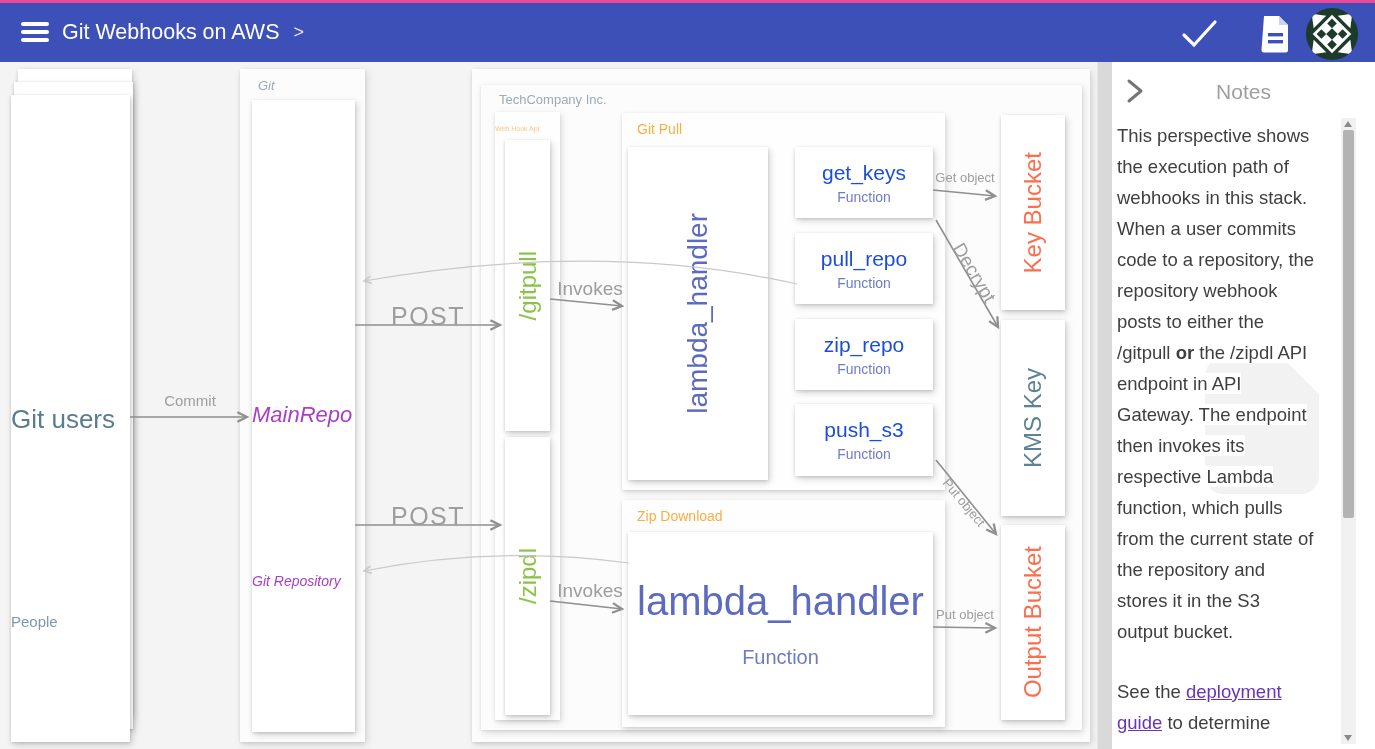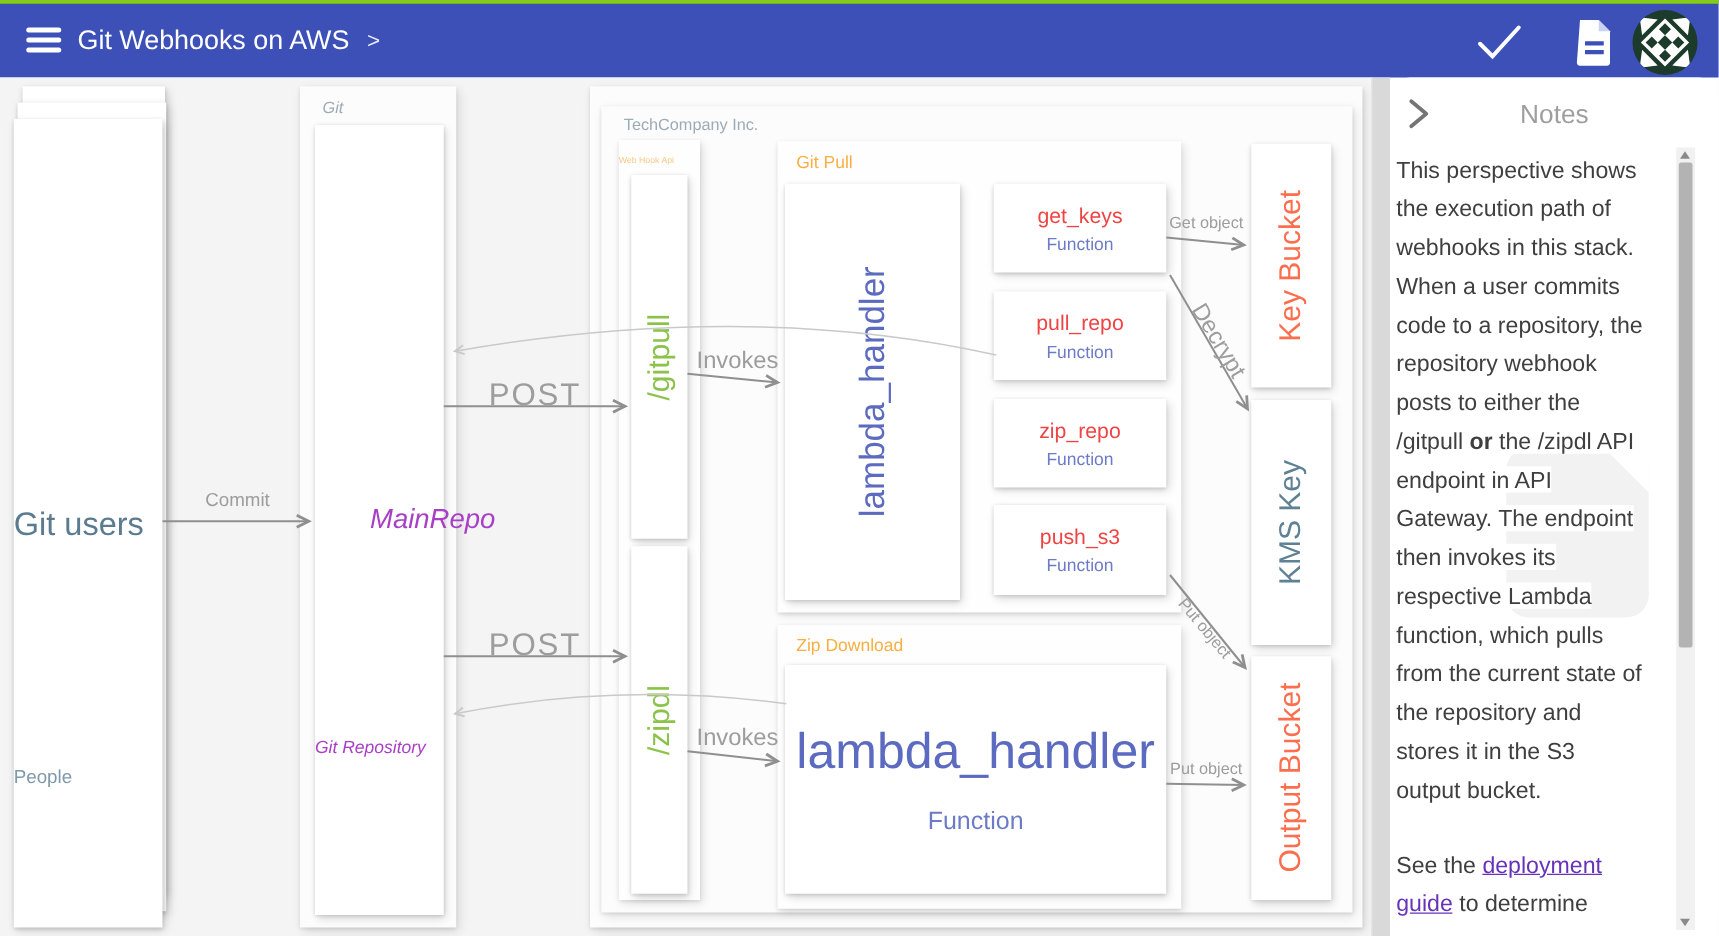--- a/index.html
+++ b/index.html
@@ -1,55 +1,55 @@
 <!DOCTYPE html>
 <html><head>
 <meta charset="utf-8">
 <style>
   html,body{margin:0;padding:0;}
   body{width:1375px;height:749px;overflow:hidden;font-family:"Liberation Sans",sans-serif;background:#fff;}
   .app{position:relative;width:1375px;height:749px;}
 
   
-  .hdr{position:absolute;left:0;top:0;width:1375px;height:62px;background:#3c50b7;border-top:3px solid #84cc16;box-sizing:border-box;}
+  .hdr{position:absolute;left:0;top:0;width:1375px;height:62px;background:#3c50b7;border-top:3px solid #ec4899;box-sizing:border-box;}
   .hamb{position:absolute;left:21px;top:19px;width:28px;height:22px;cursor:pointer;}
   .hamb span{display:block;width:28px;height:3.5px;background:#fff;border-radius:2px;margin-bottom:4.5px;}
   .hdr-title{position:absolute;left:62px;top:0;height:59px;display:flex;align-items:center;color:#fff;font-size:21.5px;white-space:pre;}
   .hdr-title .sep{margin:0 14px;font-size:18px;color:#e8ebff;}
   .hicon{position:absolute;top:0;cursor:pointer;}
   .icon-check{left:1181px;top:16px;}
   .icon-doc{left:1260px;top:11px;}
   .icon-avatar{left:1305px;top:4px;width:54px;height:54px;}
 
   
   .diagram{position:absolute;left:0;top:62px;width:1097px;height:687px;background:#f4f4f5;overflow:hidden;}
   .vstrip{position:absolute;left:1097px;top:62px;width:15px;height:687px;background:#d9d9d9;border-left:1px solid #e6e6e6;box-sizing:border-box;cursor:pointer;}
-  .notes{position:absolute;left:1112px;top:62px;width:263px;height:687px;background:#fff;overflow:hidden;border-radius:16px;}
+  .notes{position:absolute;left:1112px;top:62px;width:263px;height:687px;background:#fff;overflow:hidden;}
 
   
   .card{position:absolute;background:#fff;box-shadow:0 1px 3px rgba(0,0,0,.14),2px 3px 7px rgba(0,0,0,.16);}
   .ctr{position:absolute;background:#fcfcfd;box-shadow:0 1px 3px rgba(0,0,0,.10),2px 3px 8px rgba(0,0,0,.12);}
   .grp{position:absolute;background:#fefefe;box-shadow:0 1px 3px rgba(0,0,0,.10),2px 3px 7px rgba(0,0,0,.12);}
   .flexc{display:flex;align-items:center;justify-content:center;}
   .flexcol{display:flex;flex-direction:column;align-items:center;justify-content:center;}
   .vtext{writing-mode:vertical-rl;transform:rotate(180deg);}
   .glabel{position:absolute;font-size:14px;color:#f9ae42;}
   .ctr-label{position:absolute;font-size:13px;color:#9cabb6;}
   .abs{position:absolute;}
   .tcenter{text-align:left;}
   .elabel{position:absolute;color:#9d9d9d;text-align:center;}
   .edges{position:absolute;left:0;top:0;}
 
   .gu-title{font-size:26px;color:#5b7b90;}
   .gu-sub{font-size:15px;color:#7e99ab;}
   .repo-title{font-size:22px;color:#a93fc6;}
-  .repo-sub{font-size:14px;color:#a93fc6;margin-top:16px;}
+  .repo-sub{font-size:14px;color:#a93fc6;}
   .ep-text{font-size:24px;color:#8bc34a;}
   .lam-text{font-size:28px;color:#5c6bc0;}
-  .fn-title{font-size:17px;color:#ef4444;}
+  .fn-title{font-size:21px;color:#1d4ed8;}
   .fn-sub{font-size:14px;color:#6d7bc7;margin-top:4px;}
   .bigfn-title{font-size:40px;color:#5c6bc0;}
   .bigfn-sub{font-size:20px;color:#6d7bc7;margin-top:22px;}
   .bucket-text{font-size:24px;color:#fc6e4e;}
   .kms-text{font-size:24px;color:#5f8195;}
   .wh-label{position:absolute;font-size:7px;color:#f8c887;}
 
   
   .notes-chevron{position:absolute;left:12px;top:16px;cursor:pointer;}
   .notes-title{position:absolute;left:0;top:18px;width:100%;text-align:center;font-size:21px;color:#9e9e9e;}
@@ -123,21 +123,21 @@
     <div class="card" style="left:18px;top:7px;width:114px;height:647px;"></div>
     <div class="card" style="left:14px;top:20px;width:119px;height:647px;"></div>
     <div class="card" style="left:11px;top:33px;width:119px;height:647px;">
       <div class="abs tcenter gu-title" style="left:0;top:309px;width:100%;">Git users</div>
       <div class="abs tcenter gu-sub" style="left:0;top:480px;width:100%;margin-top:38px;">People</div>
     </div>
 
     <div class="ctr" style="left:240px;top:7px;width:125px;height:673px;font-style:italic;">
       <div class="ctr-label" style="left:18px;top:9px;">Git</div>
       <div class="card" style="left:12px;top:31px;width:103px;height:632px;">
-        <div class="abs tcenter repo-title" style="left:0;top:302px;width:100%;padding-left:44px;">MainRepo</div>
+        <div class="abs tcenter repo-title" style="left:0;top:302px;width:100%;">MainRepo</div>
         <div class="abs tcenter repo-sub" style="left:0;top:473px;width:100%;">Git Repository</div>
       </div>
     </div>
 
     <div class="ctr" style="left:472px;top:7px;width:618px;height:673px;"></div>
     <div class="ctr" style="left:481px;top:23px;width:601px;height:645px;">
       <div class="ctr-label" style="left:18px;top:7px;">TechCompany Inc.</div>
     </div>
 
     <div class="grp" style="left:495px;top:50px;width:65px;height:608px;">

